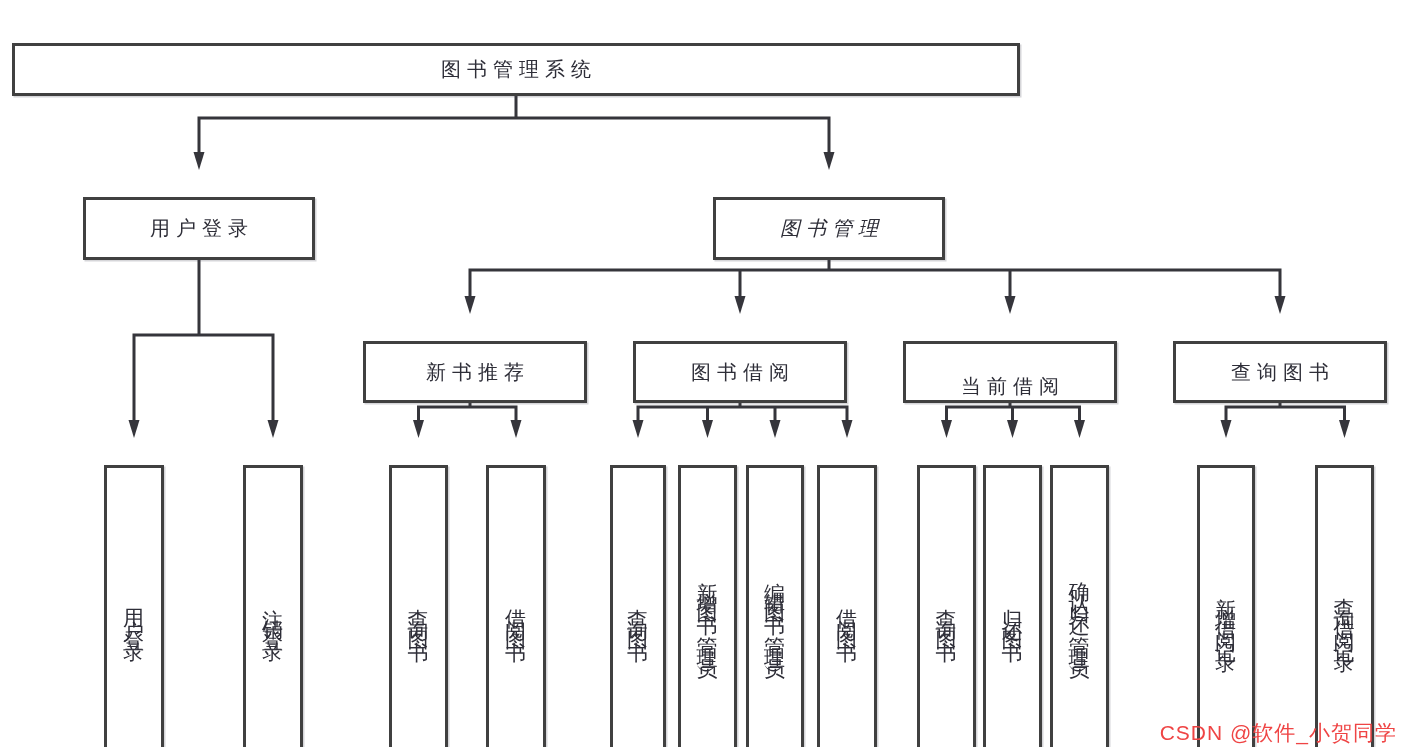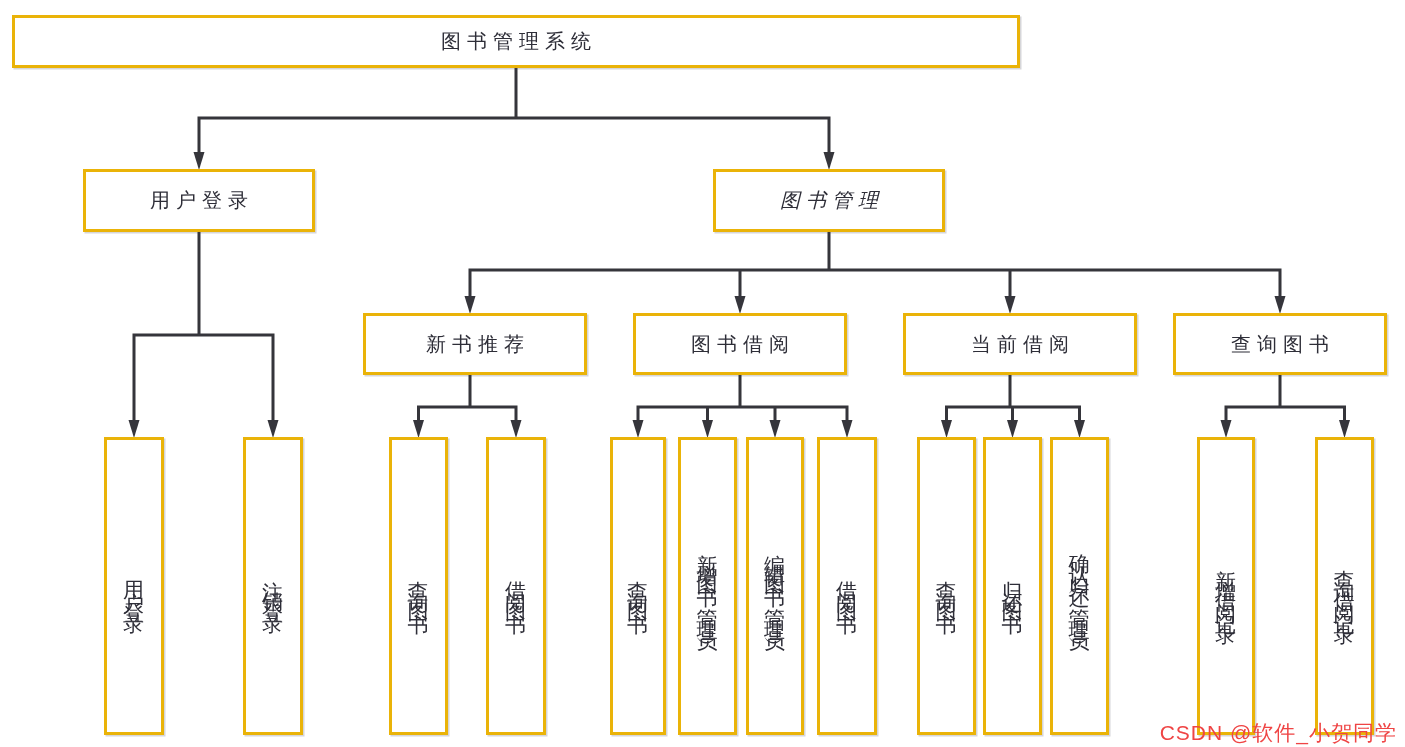--- a/index.html
+++ b/index.html
@@ -17,26 +17,27 @@
   }
   #edges {
     position: absolute;
     left: 0; top: 0;
     width: 1405px;
     height: 747px;
   }
   .node {
     position: absolute;
     box-sizing: border-box;
-    border: 3px solid #eab308;
+    border: 3px solid #404040;
     background: #ffffff;
     display: flex;
     align-items: center;
     justify-content: center;
     box-shadow: 1.5px 1.5px 0 rgba(70,70,80,0.22);
+    margin-top: 28px;
   }
   .node .label {
     color: #2e2e38;
     font-size: 20px;
     letter-spacing: 6px;
     text-indent: 6px;
     white-space: nowrap;
   }
   .node.vertical .label {
     writing-mode: vertical-rl;
@@ -98,21 +99,21 @@
       </div>
       <div class="node" style="left: 713px; top: 169px; width: 232px; height: 63px; font-style: italic;">
         <span class="label">图书管理</span>
       </div>
       <div class="node" style="left: 363px; top: 313px; width: 224px; height: 62px;">
         <span class="label">新书推荐</span>
       </div>
       <div class="node" style="left: 633px; top: 313px; width: 214px; height: 62px;">
         <span class="label">图书借阅</span>
       </div>
-      <div class="node" style="left: 903px; top: 313px; width: 234px; height: 62px;">
+      <div class="node" style="left: 903px; top: 313px; width: 214px; height: 62px; align-items: flex-end;">
         <span class="label">当前借阅</span>
       </div>
       <div class="node" style="left: 1173px; top: 313px; width: 214px; height: 62px;">
         <span class="label">查询图书</span>
       </div>
       <div class="node vertical" style="left: 104px; top: 437px; width: 60px; height: 298px;">
         <span class="label">用户登录</span>
       </div>
       <div class="node vertical" style="left: 243px; top: 437px; width: 60px; height: 298px;">
         <span class="label">注销登录</span>

